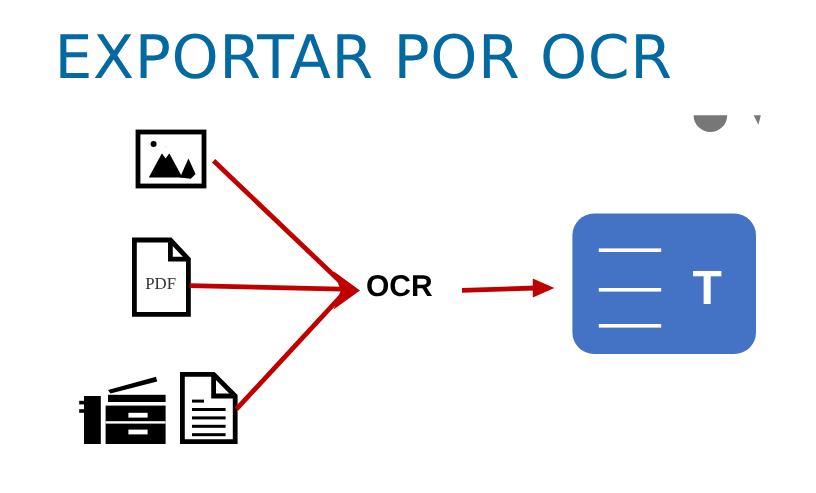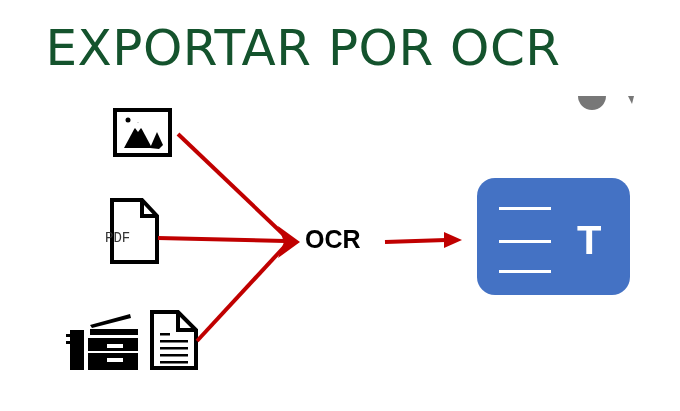--- a/index.html
+++ b/index.html
@@ -1,20 +1,20 @@
 <!DOCTYPE html>
 <html><head>
 <meta charset="utf-8">
 <style>
   html, body { margin:0; padding:0; background:#ffffff; }
   body { width:680px; height:411px; position:relative; overflow:hidden; font-family:"DejaVu Sans", sans-serif; }
-  .title { position:absolute; left:0; top:18px; width:606px; text-align:center; font-size:50px; font-weight:400; color:#14532d; letter-spacing:0.5px; line-height:60px; font-family:"DejaVu Sans", sans-serif; }
+  .title { position:absolute; left:0; top:18px; width:606px; text-align:center; font-size:50px; font-weight:400; color:#0369a1; letter-spacing:0.5px; line-height:60px; font-family:"DejaVu Sans", sans-serif; }
   svg.diagram { position:absolute; left:0; top:0; }
   .ocr-label { position:absolute; left:305px; top:224px; font-family:Liberation Sans, sans-serif; font-weight:700; font-size:25px; color:#000; line-height:30px; }
-  .pdf-text { position:absolute; left:105px; top:230px; font-family:Liberation Mono, monospace; font-size:14px; color:#333; line-height:16px; }
+  .pdf-text { position:absolute; left:121px; top:230px; font-family:Liberation Serif, serif; font-size:14px; color:#333; line-height:16px; }
   .t-letter { position:absolute; left:577px; top:218px; font-family:"Liberation Sans", sans-serif; font-weight:700; font-size:40px; color:#fff; line-height:44px; }
 </style>
 </head>
 <body>
 
 <div class="title">EXPORTAR POR OCR</div>
 
 <svg class="diagram" width="680" height="411" viewBox="0 0 680 411" xmlns="http://www.w3.org/2000/svg">
 
   <g>

